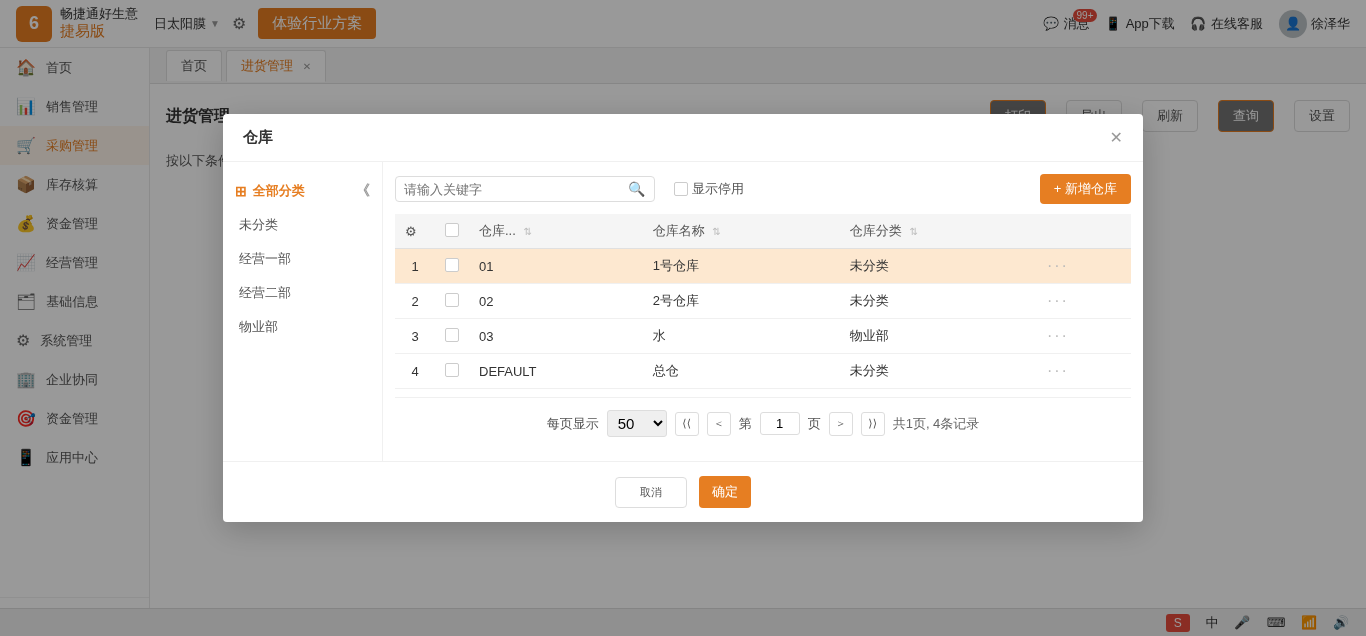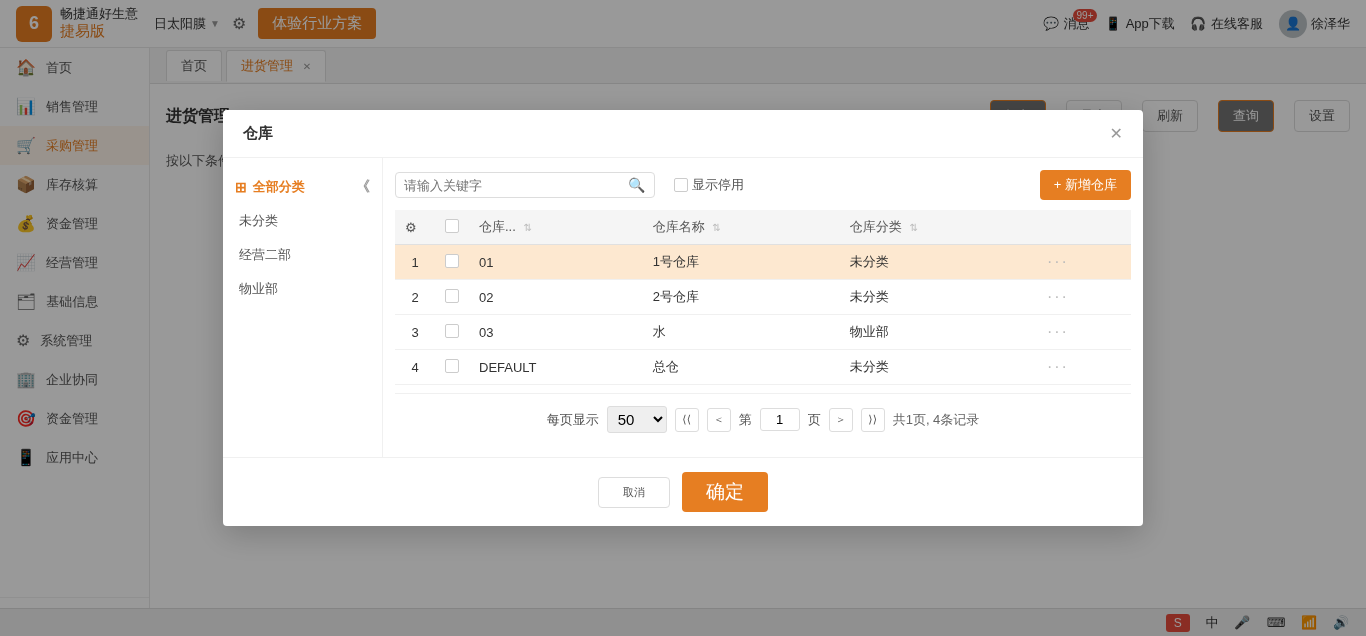--- a/index.html
+++ b/index.html
@@ -177,21 +177,21 @@
     }
     .page-input { width: 40px; border: 1px solid #ddd; border-radius: 3px; text-align: center; padding: 3px; font-size: 13px; }
     .page-info { color: #666; }
 
     
     .modal-footer {
       display: flex; align-items: center; justify-content: center;
       gap: 12px; padding: 14px 20px; border-top: 1px solid #f0f0f0;
     }
     .btn-cancel { background: #fff; border: 1px solid #ddd; color: #555; padding: 7px 24px; border-radius: 4px; cursor: pointer; font-size: 11px; }
-    .btn-confirm { background: #e67e22; border: none; color: #fff; padding: 7px 24px; border-radius: 4px; cursor: pointer; font-size: 19px; }
+    .btn-confirm { background: #e67e22; border: none; color: #fff; padding: 7px 13px; border-radius: 4px; cursor: pointer; font-size: 13px; }
   </style>
 </head>
 <body>
 
 <div class="top-header">
   <div class="logo-area">
     <div class="logo-icon">6</div>
     <div>
       <div class="logo-text">畅捷通好生意</div>
       <div class="logo-sub">捷易版</div>
@@ -318,20 +318,23 @@
     <div class="modal-body">
 
       <div class="modal-sidebar">
         <div class="modal-sidebar-header">
           <span style="font-size:14px;">⊞</span>
           <span>全部分类</span>
           <span class="collapse-btn">《</span>
         </div>
         <div class="modal-sidebar-item">
           <span>未分类</span>
+        </div>
+        <div class="modal-sidebar-item">
+          <span>经营一部</span>
         </div>
         <div class="modal-sidebar-item">
           <span>经营二部</span>
         </div>
         <div class="modal-sidebar-item">
           <span>物业部</span>
         </div>
       </div>
 
       <div class="modal-main">

